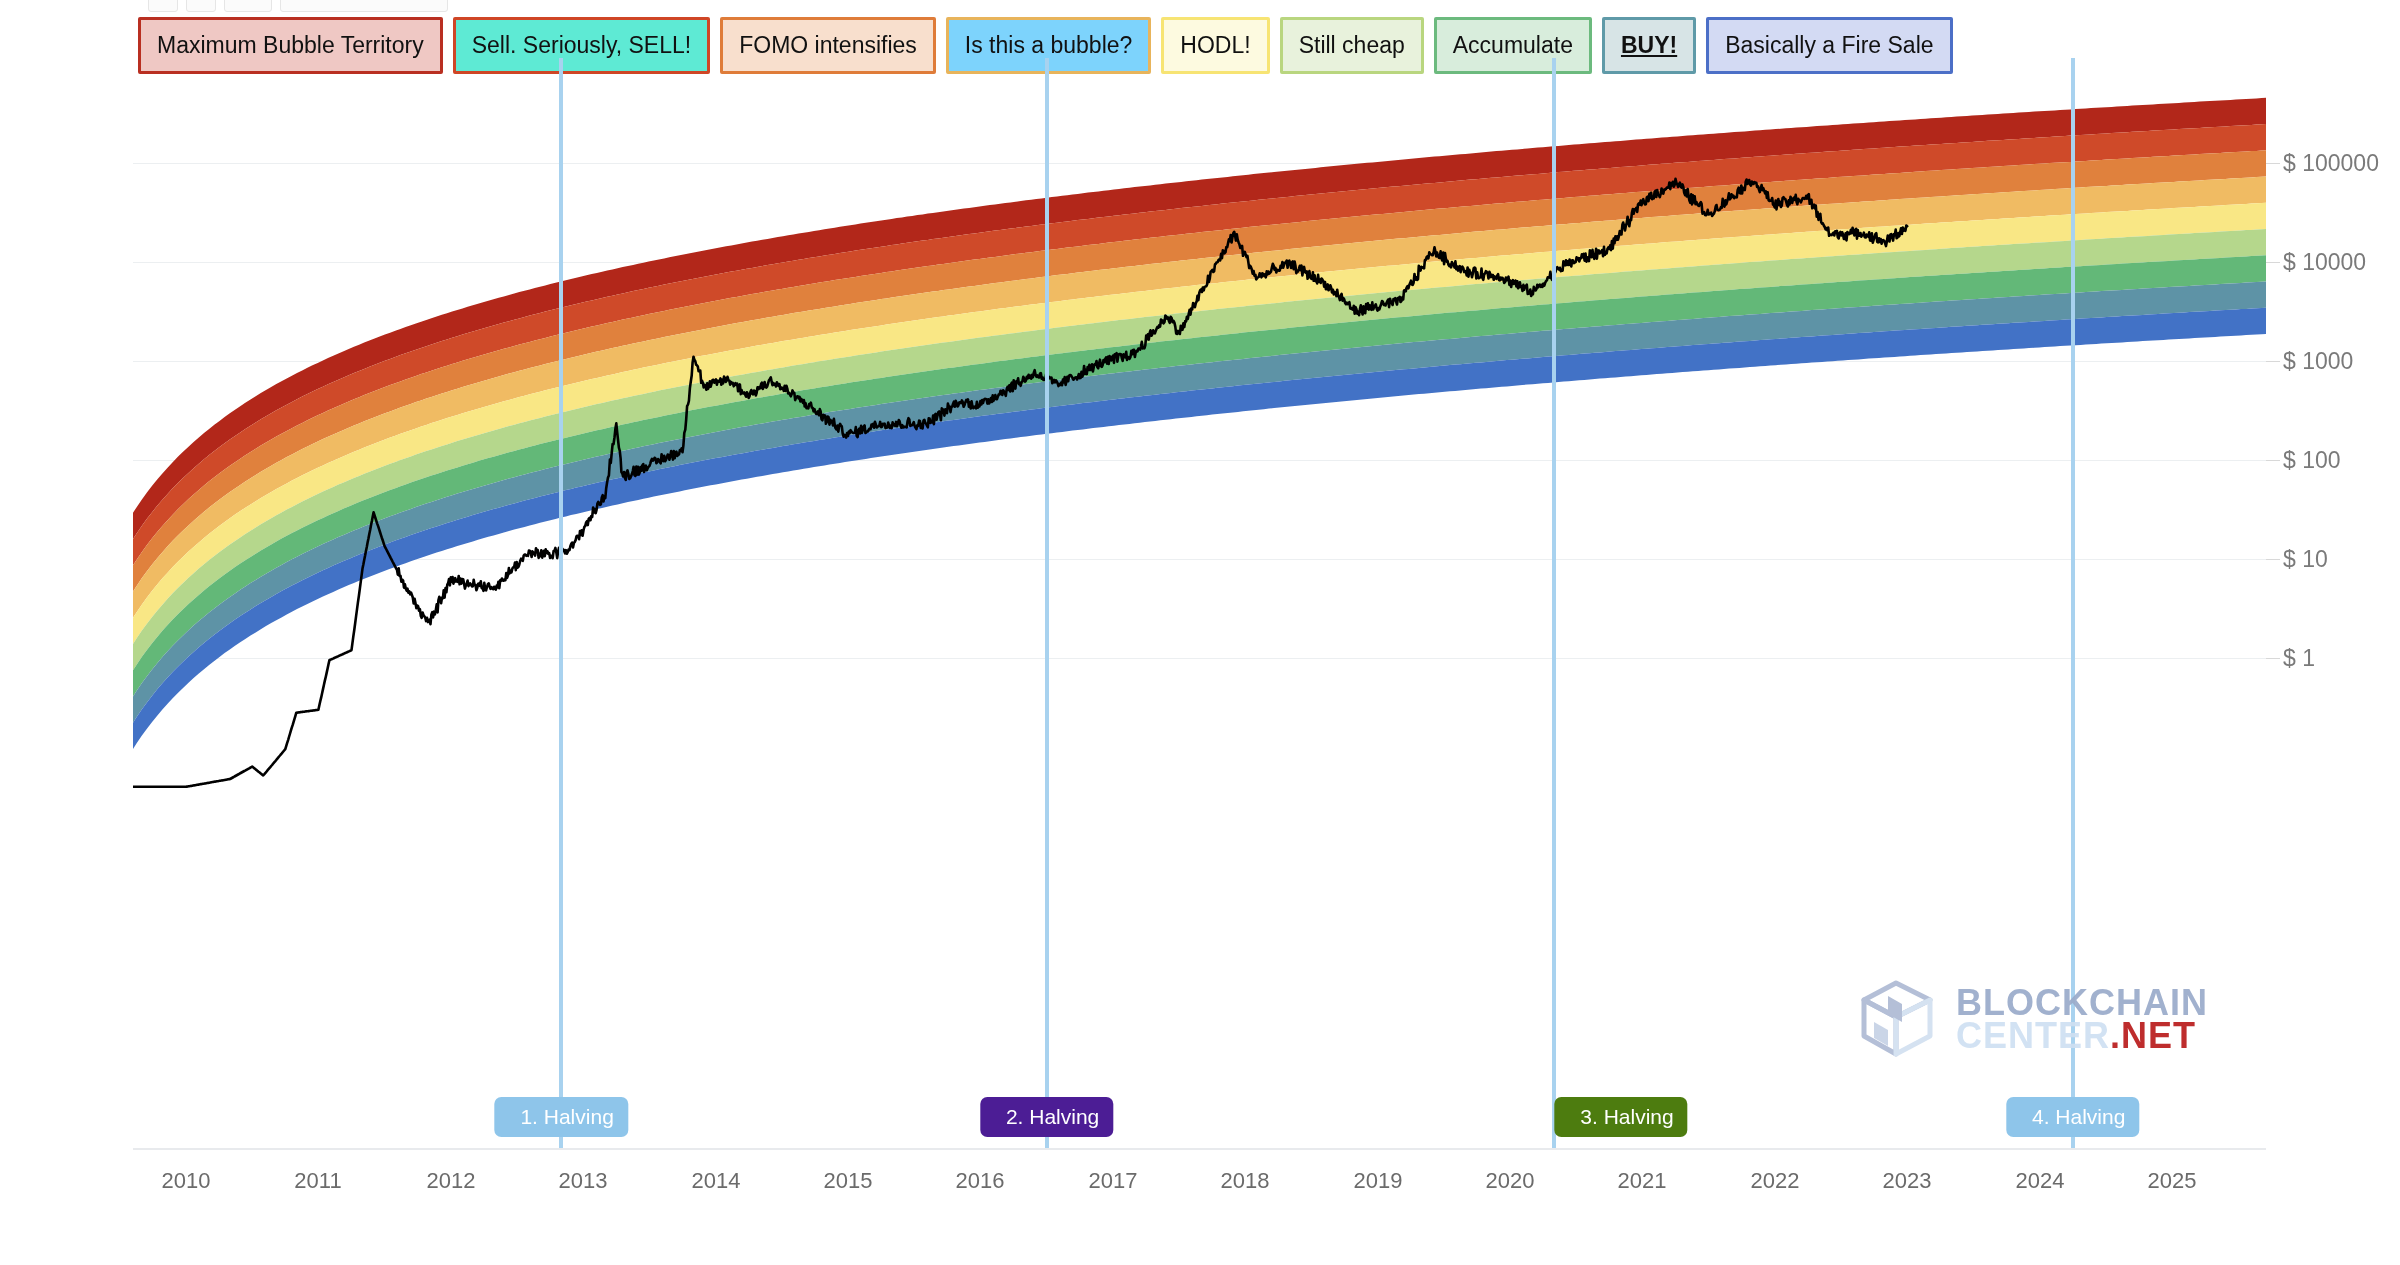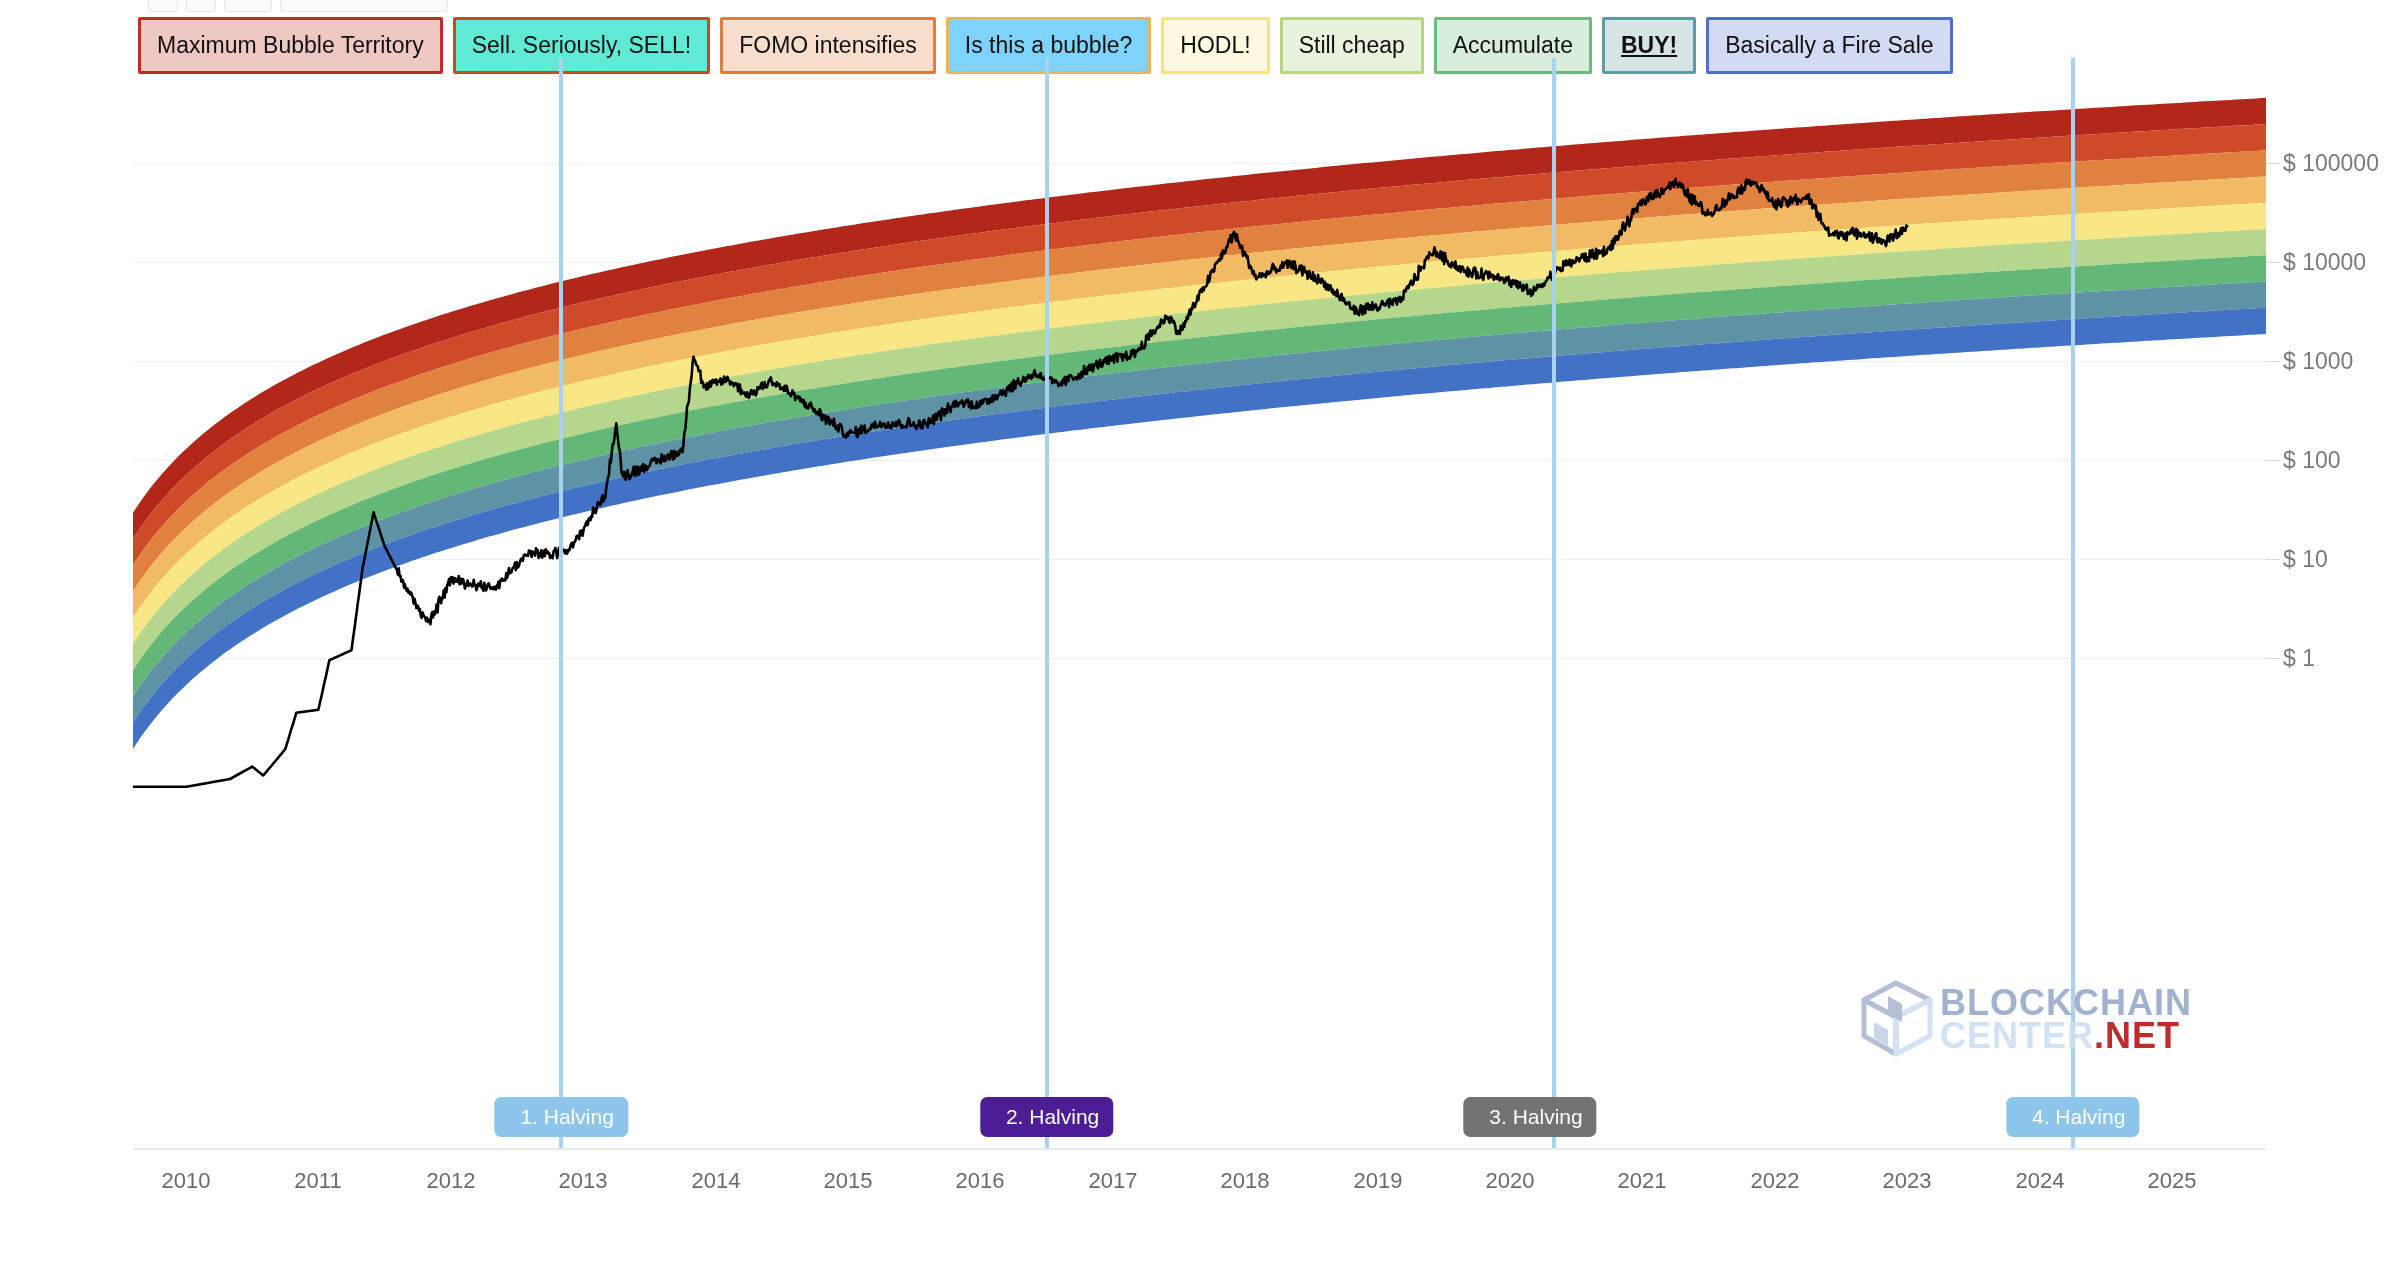--- a/index.html
+++ b/index.html
@@ -147,21 +147,21 @@
     cursor: pointer;
   }
 
   
   #watermark {
     position: absolute;
     left: 1858px;
     top: 978px;
     display: flex;
     align-items: center;
-    gap: 4px;
+    gap: 20px;
     opacity: 0.92;
     pointer-events: none;
   }
   #watermark .wm-text {
     display: flex;
     flex-direction: column;
     line-height: 0.92;
     letter-spacing: 1px;
   }
   #watermark .wm-l1 {
@@ -244,21 +244,21 @@
         </svg>
     </div>
   </div>
 
   <div id="halvings">
       <div class="halving-line" style="left: 561.133px; background: rgb(168, 210, 239);"></div>
       <div class="halving-badge" style="left: 561.133px; background: rgb(142, 197, 234);">1. Halving</div>
       <div class="halving-line" style="left: 1046.6px; background: rgb(168, 210, 239);"></div>
       <div class="halving-badge" style="left: 1046.6px; background: #4c1d95;">2. Halving</div>
       <div class="halving-line" style="left: 1554.13px; background: rgb(168, 210, 239);"></div>
-      <div class="halving-badge" style="left: 1530px; background: #737373;">3. Halving</div>
+      <div class="halving-badge" style="left: 1621px; background: #4d7c0f;">3. Halving</div>
       <div class="halving-line" style="left: 2072.7px; background: rgb(168, 210, 239);"></div>
       <div class="halving-badge" style="left: 2072.7px; background: rgb(142, 197, 234);">4. Halving</div>
     </div>
 
   <div id="y-axis">
       <div class="y-tick" style="top: 163px;"></div>
       <div class="y-label" style="top: 163px;">$ 100000</div>
       <div class="y-tick" style="top: 262px;"></div>
       <div class="y-label" style="top: 262px;">$ 10000</div>
       <div class="y-tick" style="top: 361px;"></div>

